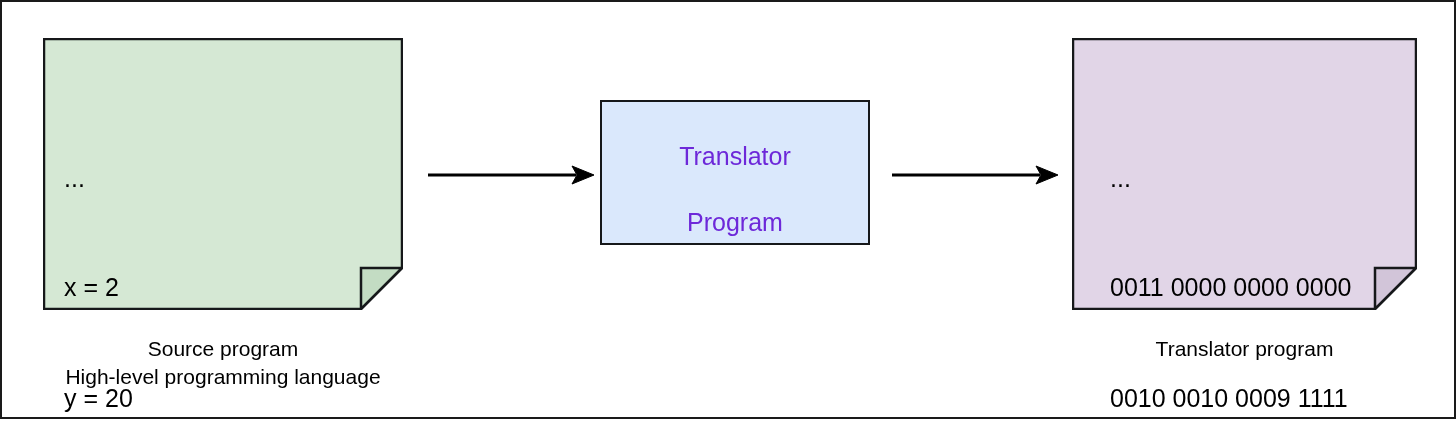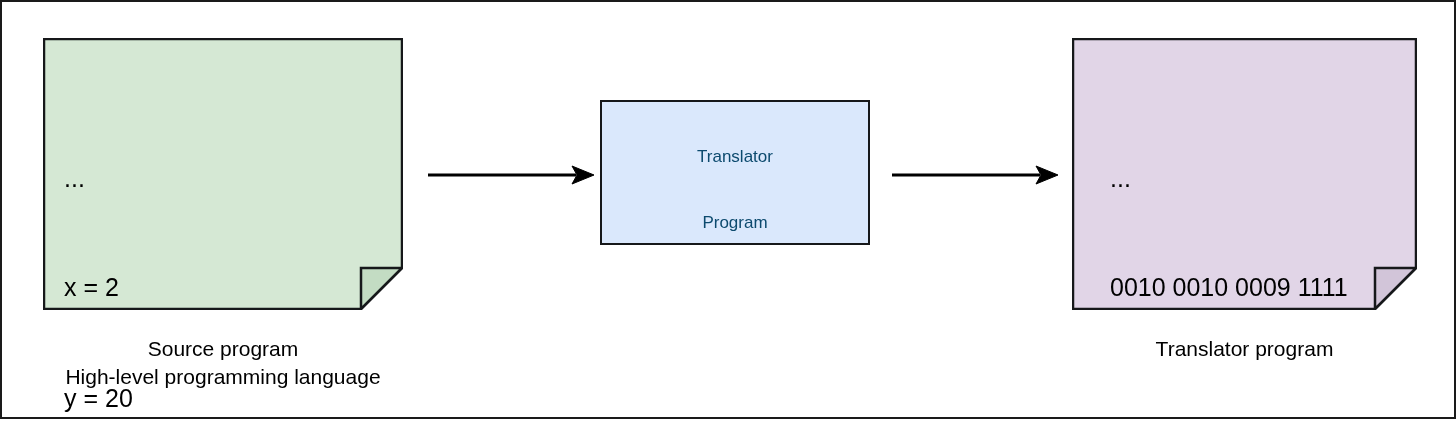--- a/index.html
+++ b/index.html
@@ -63,22 +63,22 @@
     position: absolute;
     box-sizing: border-box;
     background: #dae8fc;
     border: 2px solid #16181a;
     display: flex;
     align-items: center;
     justify-content: center;
     text-align: center;
   }
   .proc-label {
-    color: #0c4a6e;
-    font-size: 17px;
+    color: #6d28d9;
+    font-size: 25px;
     line-height: 33px;
     white-space: pre-line;
   }
 
   
   .arrow {
     position: absolute;
   }
 
   
@@ -140,20 +140,21 @@
     <path d="M166,15 L144,6 L149,15 L144,24 Z" fill="#000000" stroke="#000000" stroke-width="1"></path>
   </svg>
 
   <div class="doc" style="left:1072px; top:38px; width:345px; height:272px;">
     <svg class="doc-svg" width="345" height="272" viewBox="0 0 345 272">
       <path d="M1,1 L344,1 L344,230 L303,271 L1,271 Z" fill="#e1d5e7" stroke="#16181a" stroke-width="2.5" stroke-linejoin="miter"></path>
       <path d="M344,230 L303,230 L303,271 Z" fill="#d2c5d9" stroke="#16181a" stroke-width="2.5" stroke-linejoin="miter"></path>
     </svg>
     <div class="doc-text" style="left:38px; top:50px;">
       <span class="ell">...</span>
+      <span class="codeline">0011 0000 0000 0000</span>
       <span class="codeline">0010 0010 0009 1111</span>
       
       
     </div>
   </div>
 
   <div class="caption" style="left:1042px; top:335px; width:405px;">
     <span>Translator program</span>
   </div>
 

